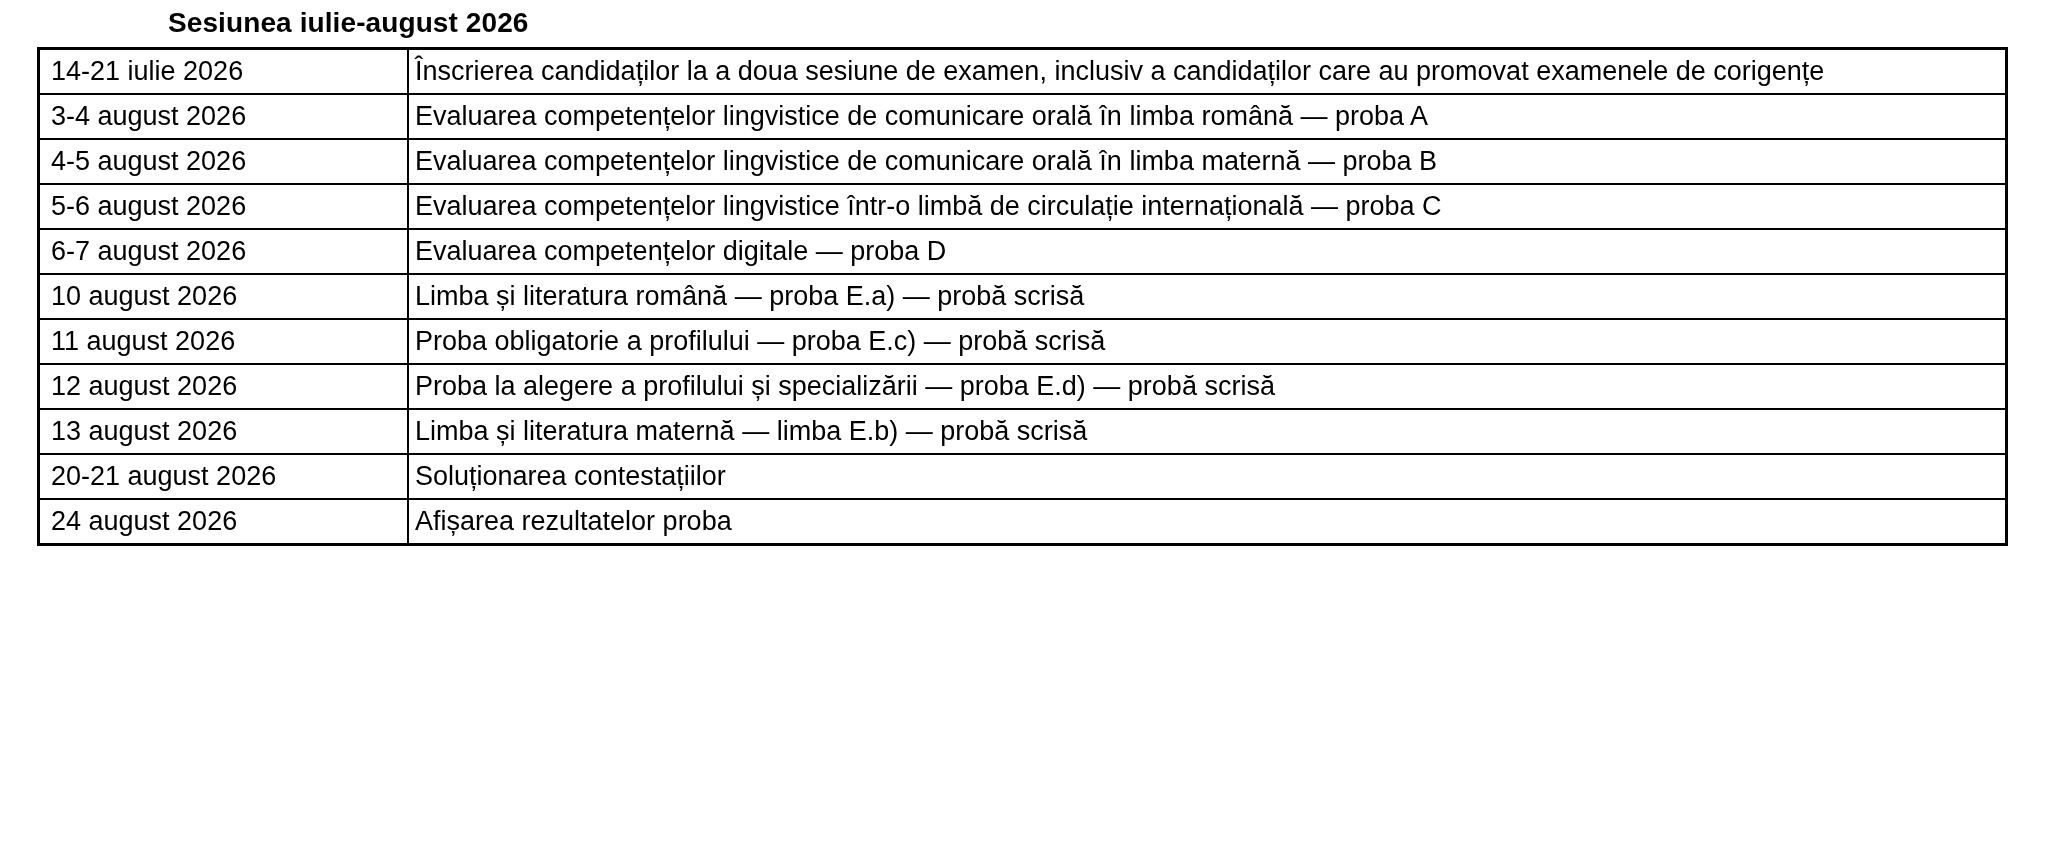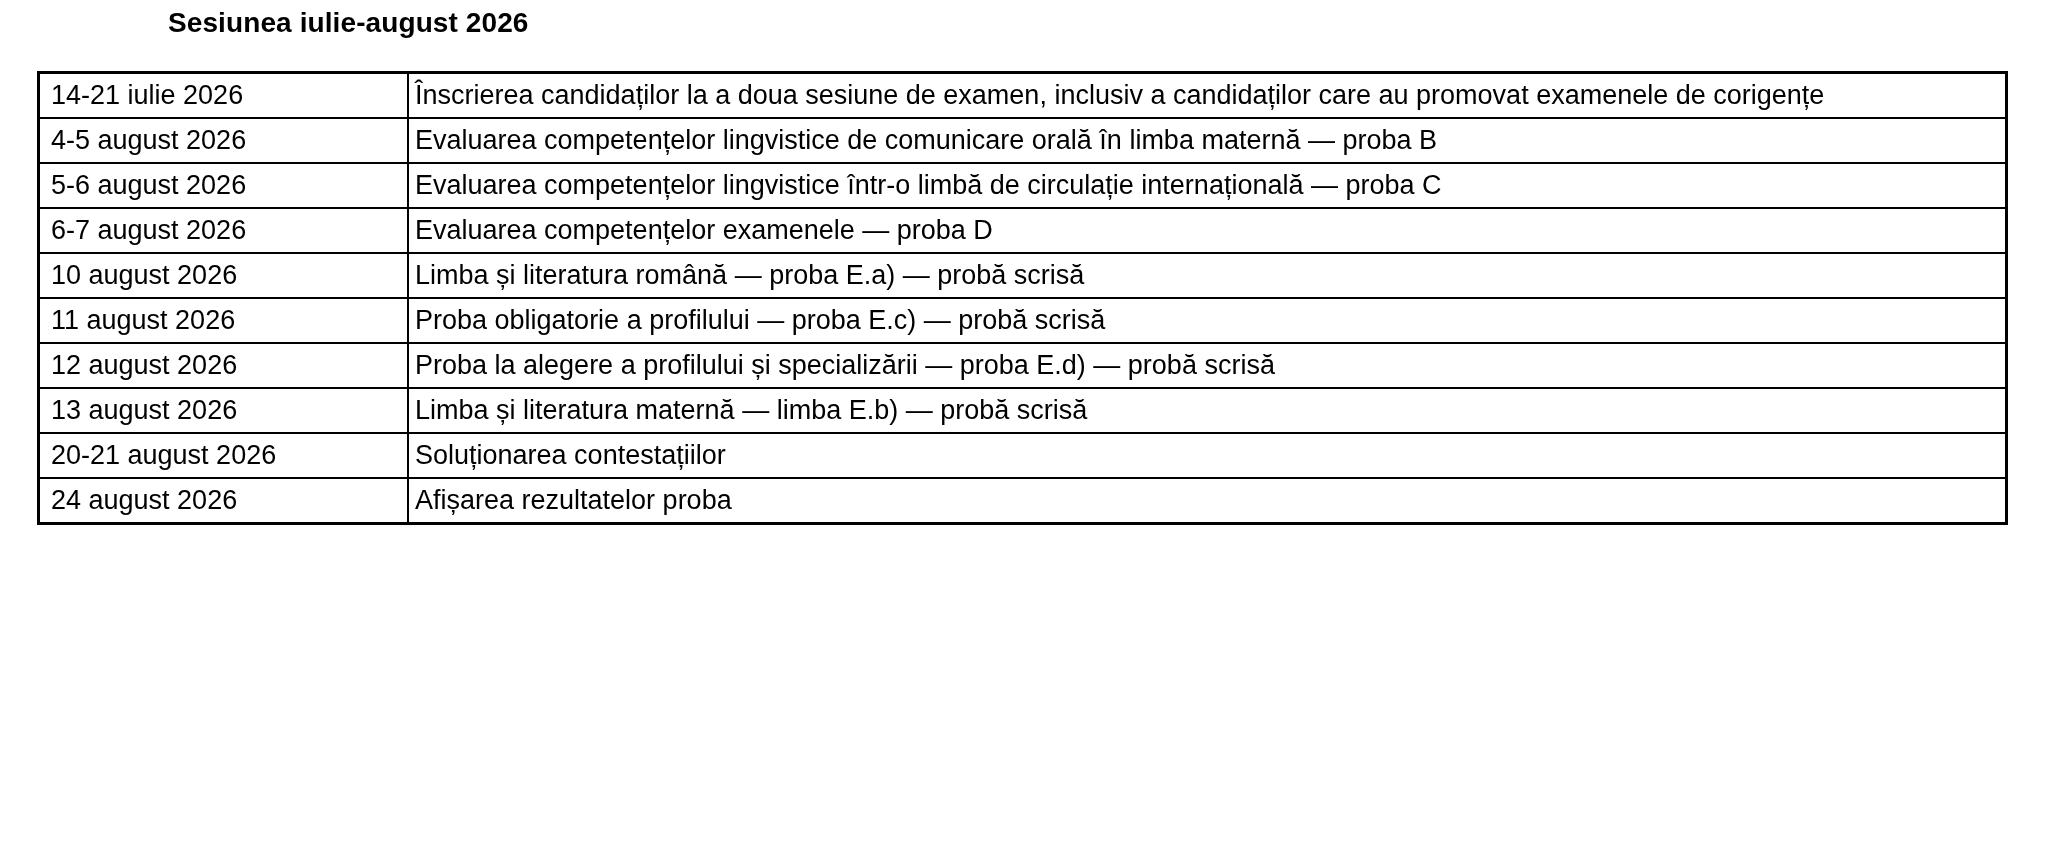--- a/index.html
+++ b/index.html
@@ -25,21 +25,21 @@
     top: 6px;
     font-size: 28px;
     font-weight: bold;
     letter-spacing: 0.1px;
     white-space: nowrap;
     line-height: 34px;
   }
   .schedule-table {
     position: absolute;
     left: 37px;
-    top: 71px;
+    top: 47px;
     width: 1971px;
     border-collapse: collapse;
     table-layout: fixed;
     border: 3px solid #000;
   }
   .schedule-table td {
     border: 2px solid #000;
     padding: 0;
     vertical-align: middle;
     font-size: 27px;
@@ -71,35 +71,41 @@
 
   <table class="schedule-table">
     <tbody>
         <tr>
           <td class="date-cell"><span>14-21 iulie 2026</span></td>
           <td class="desc-cell justified">
             <span class="desc-text">Înscrierea candidaților la a doua sesiune de examen, inclusiv a candidaților care au promovat examenele de corigențe</span>
           </td>
         </tr>
         <tr>
+          <td class="date-cell"><span>3-4 august 2026</span></td>
+          <td class="desc-cell">
+            <span class="desc-text">Evaluarea competențelor lingvistice de comunicare orală în limba română — proba A</span>
+          </td>
+        </tr>
+        <tr>
           <td class="date-cell"><span>4-5 august 2026</span></td>
           <td class="desc-cell">
             <span class="desc-text">Evaluarea competențelor lingvistice de comunicare orală în limba maternă — proba B</span>
           </td>
         </tr>
         <tr>
           <td class="date-cell"><span>5-6 august 2026</span></td>
           <td class="desc-cell">
             <span class="desc-text">Evaluarea competențelor lingvistice într-o limbă de circulație internațională — proba C</span>
           </td>
         </tr>
         <tr>
           <td class="date-cell"><span>6-7 august 2026</span></td>
           <td class="desc-cell">
-            <span class="desc-text">Evaluarea competențelor examenele — proba D</span>
+            <span class="desc-text">Evaluarea competențelor digitale — proba D</span>
           </td>
         </tr>
         <tr>
           <td class="date-cell"><span>10 august 2026</span></td>
           <td class="desc-cell">
             <span class="desc-text">Limba și literatura română — proba E.a) — probă scrisă</span>
           </td>
         </tr>
         <tr>
           <td class="date-cell"><span>11 august 2026</span></td>

